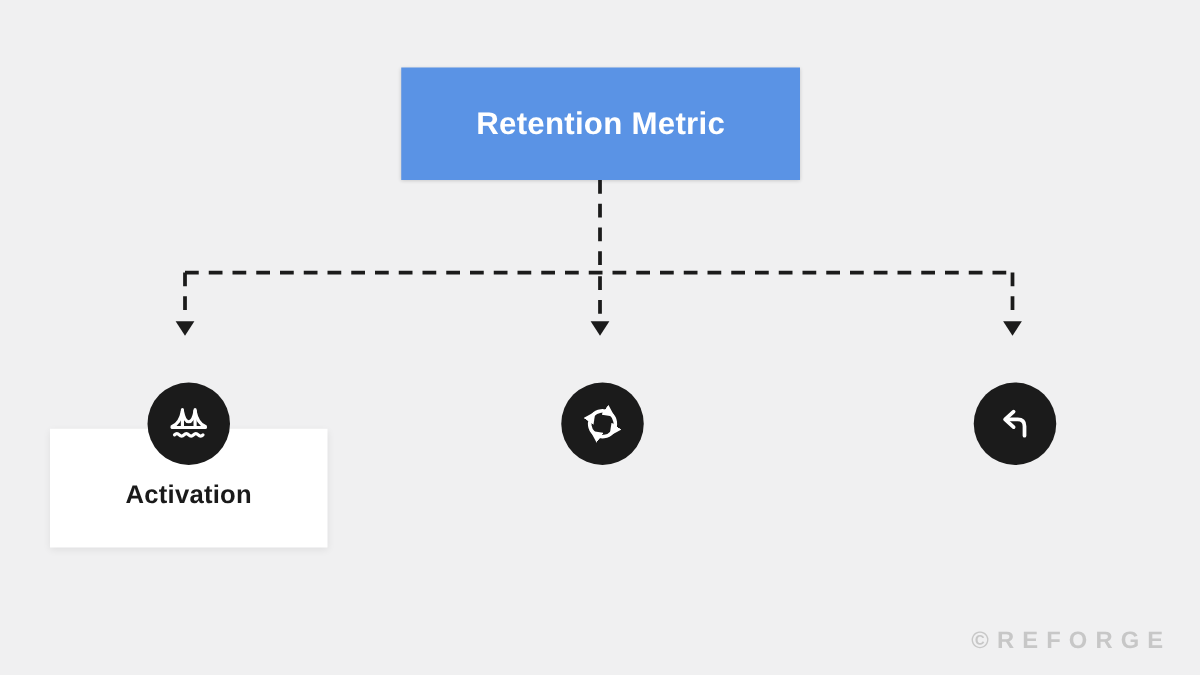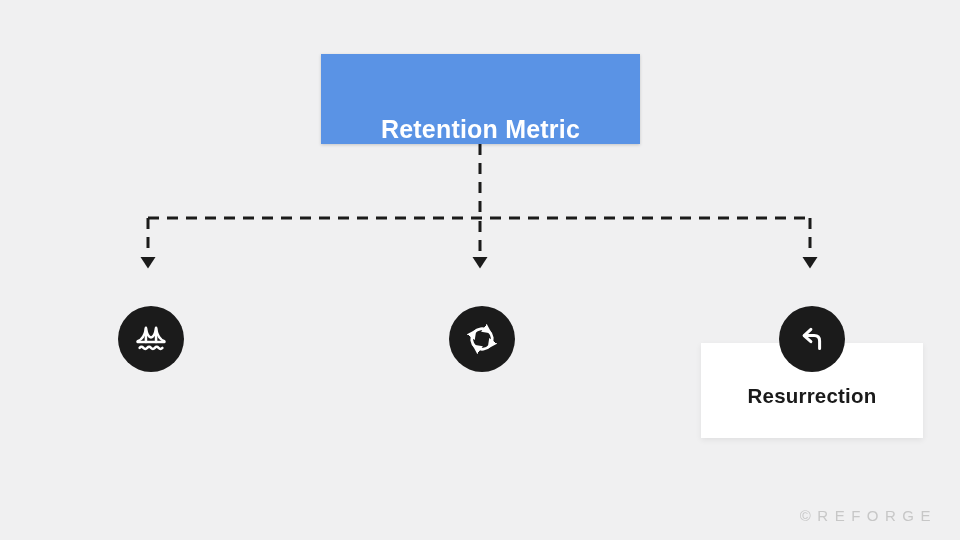--- a/index.html
+++ b/index.html
@@ -7,21 +7,21 @@
     position:relative;
     width:960px;height:540px;
     background:#f0f0f1;
     font-family:"Liberation Sans", sans-serif;
     overflow:hidden;
   }
   .root-box{
     position:absolute;
     left:321px;top:54px;width:319px;height:90px;
     background:#5a93e5;
-    display:flex;align-items:flex-end;justify-content:center;
+    display:flex;align-items:center;justify-content:center;
     box-shadow:0 1px 3px rgba(0,0,0,0.18);
   }
   .root-box .root-label{
     color:#ffffff;
     font-size:25px;
     font-weight:bold;
     letter-spacing:0.2px;
   }
   svg.connectors{
     position:absolute;left:0;top:0;width:960px;height:540px;
@@ -46,22 +46,22 @@
     top:306px;width:66px;height:66px;
     border-radius:50%;
     background:#1b1b1b;
     display:flex;align-items:center;justify-content:center;
   }
   .icon-circle svg{width:38px;height:38px;display:block;}
   .watermark{
     position:absolute;
     right:23px;bottom:16px;
     color:#c7c7c7;
-    font-size:15px;
-    font-weight:normal;
+    font-size:19px;
+    font-weight:bold;
     letter-spacing:6.5px;
   }
 </style>
 </head>
 <body>
 
 <div class="canvas">
 
   <div class="root-box">
     <span class="root-label">Retention Metric</span>
@@ -75,20 +75,23 @@
       <path d="M480,221 V256" stroke="#1b1b1b"></path>
       <path d="M810,218 V256" stroke="#1b1b1b"></path>
     </g>
     <g>
       <polygon points="140.5,257 155.5,257 148,268.5" fill="#1b1b1b"></polygon>
       <polygon points="472.5,257 487.5,257 480,268.5" fill="#1b1b1b"></polygon>
       <polygon points="802.5,257 817.5,257 810,268.5" fill="#1b1b1b"></polygon>
     </g>
   </svg>
 
+  <div class="node-card" style="left:40px">
+    <span class="node-label">Activation</span>
+  </div>
   <div class="icon-circle" style="left:118px">
     <svg viewBox="0 0 24 24" fill="none" stroke="#ffffff" stroke-width="1.6" stroke-linecap="round">
       <path d="M8.8,4.9 V13.9"></path>
       <path d="M15.2,4.9 V13.9"></path>
       <path d="M3.6,13.4 Q7.6,11.9 8.8,5.6"></path>
       <path d="M8.8,5.6 Q9.9,11 12,11 Q14.1,11 15.2,5.6"></path>
       <path d="M15.2,5.6 Q16.4,11.9 20.4,13.4"></path>
       <path d="M3.6,13.9 H20.4"></path>
       <path d="M4.8,17.6 q1.2,-1.3 2.4,0 q1.2,1.3 2.4,0 q1.2,-1.3 2.4,0 q1.2,1.3 2.4,0 q1.2,-1.3 2.4,0 q1.2,1.3 2.4,0"></path>
     </svg>
@@ -101,23 +104,20 @@
           <path d="M0,0 L3.4,1.7 L0,3.4 z" fill="#ffffff" stroke="none"></path>
         </marker>
       </defs>
       <path d="M7.0,7.8 A6.5,6.5 0 0 1 15.7,6.7" marker-end="url(#cyc-ah)"></path>
       <path d="M7.0,7.8 A6.5,6.5 0 0 1 15.7,6.7" marker-end="url(#cyc-ah)" transform="rotate(90 12 12)"></path>
       <path d="M7.0,7.8 A6.5,6.5 0 0 1 15.7,6.7" marker-end="url(#cyc-ah)" transform="rotate(180 12 12)"></path>
       <path d="M7.0,7.8 A6.5,6.5 0 0 1 15.7,6.7" marker-end="url(#cyc-ah)" transform="rotate(270 12 12)"></path>
     </svg>
   </div>
 
-  <div class="node-card" style="left:701px">
-    <span class="node-label">Resurrection</span>
-  </div>
   <div class="icon-circle" style="left:779px">
     <svg viewBox="0 0 24 24" fill="none" stroke="#ffffff" stroke-width="1.9" stroke-linecap="round" stroke-linejoin="round">
       <path d="M16.8,18 V13.2 Q16.8,9.8 13.4,9.8 H7.4"></path>
       <path d="M11.3,5.9 L7.0,9.8 L11.3,13.7"></path>
     </svg>
   </div>
 
   <div class="watermark">©REFORGE</div>
 
 </div>

